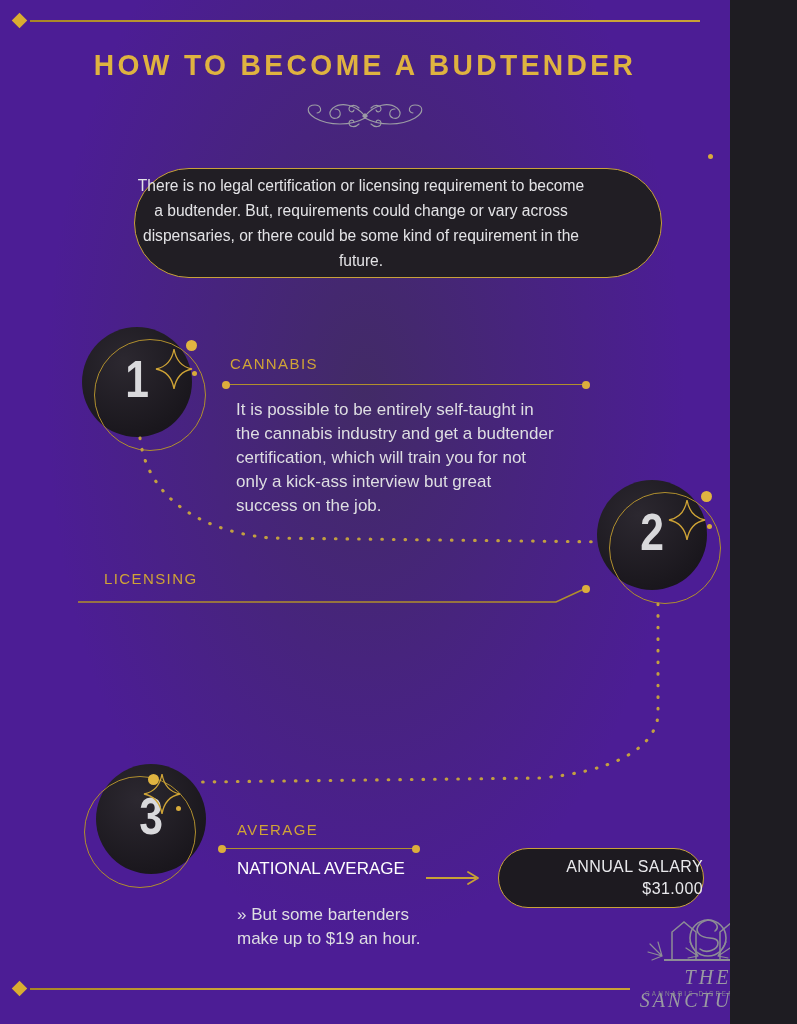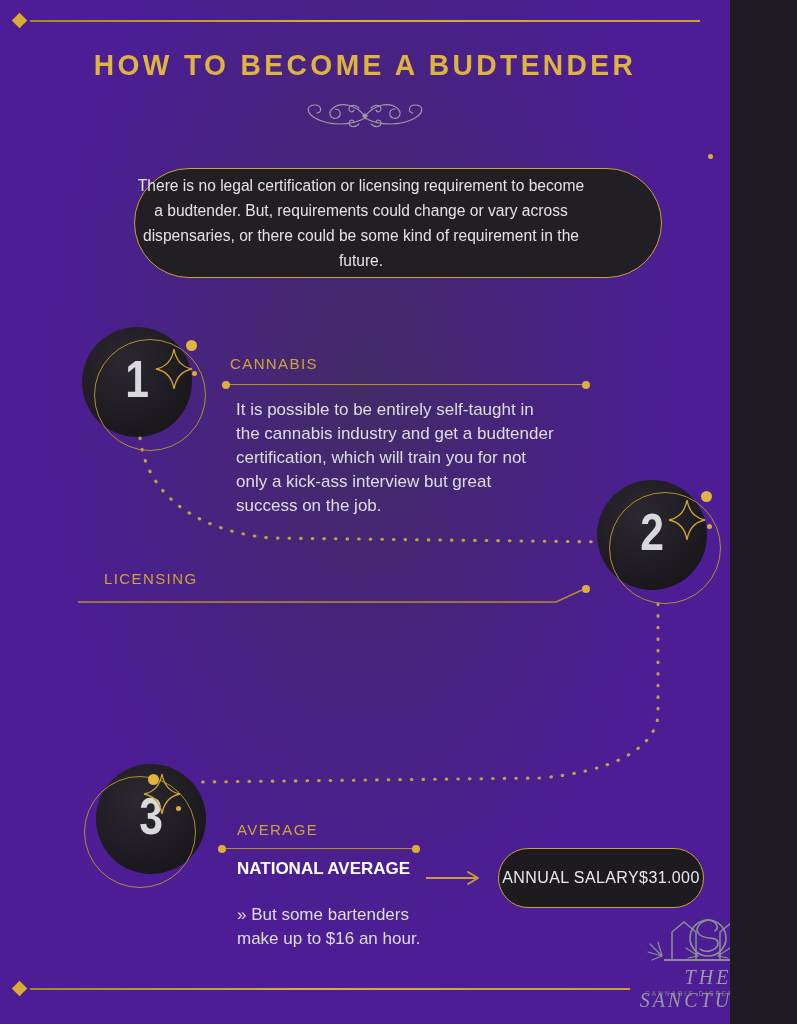--- a/index.html
+++ b/index.html
@@ -174,22 +174,22 @@
     position: absolute;
     left: 498px;
     top: 848px;
     width: 206px;
     height: 60px;
     border: 1.6px solid #c8a23a;
     border-radius: 32px;
     box-sizing: border-box;
     background: #1d1a20;
     display: flex;
-    flex-direction: row;
-    align-items: center;
+    flex-direction: column;
+    align-items: flex-end;
     justify-content: center;
     line-height: 22px;
   }
   .salary-pill div {
     font-size: 16px;
     color: #e9e9ec;
     letter-spacing: 0.4px;
   }
 
   
@@ -313,22 +313,22 @@
     </div>
     <div class="dot-lg" style="left:64px; top:10px;"></div>
     <div class="dot-sm" style="left:92px; top:42px;"></div>
   </div>
 
   <div class="sec-label" style="left:237px; top:821px;">AVERAGE</div>
   <div class="sec-rule" style="left:222px; top:848px; width:194px;"></div>
   <div class="rule-cap" style="left:218px; top:845px;"></div>
   <div class="rule-cap" style="left:412px; top:845px;"></div>
 
-  <div class="body-text" style="left:237px; top:857px; width:230px; font-weight:bold; color:#ffffff;">NATIONAL AVERAGE</div>
-  <div class="body-text" style="left:237px; top:903px; width:210px;">» But some bartenders make up to $16 an hour.</div>
+  <div class="body-text" style="left:237px; top:857px; width:230px; font-weight:normal; color:#ffffff;">NATIONAL AVERAGE</div>
+  <div class="body-text" style="left:237px; top:903px; width:210px;">» But some bartenders make up to $19 an hour.</div>
 
   <svg style="position:absolute; left:424px; top:866px;" width="64" height="24">
     <path d="M2 12 L 52 12" fill="none" stroke="#c8a135" stroke-width="1.8"></path>
     <path d="M44 6 L 54 12 L 44 18" fill="none" stroke="#c8a135" stroke-width="1.8" stroke-linecap="round" stroke-linejoin="round"></path>
   </svg>
 
   <div class="salary-pill">
     <div>ANNUAL SALARY</div>
     <div>$31.000</div>
   </div>

